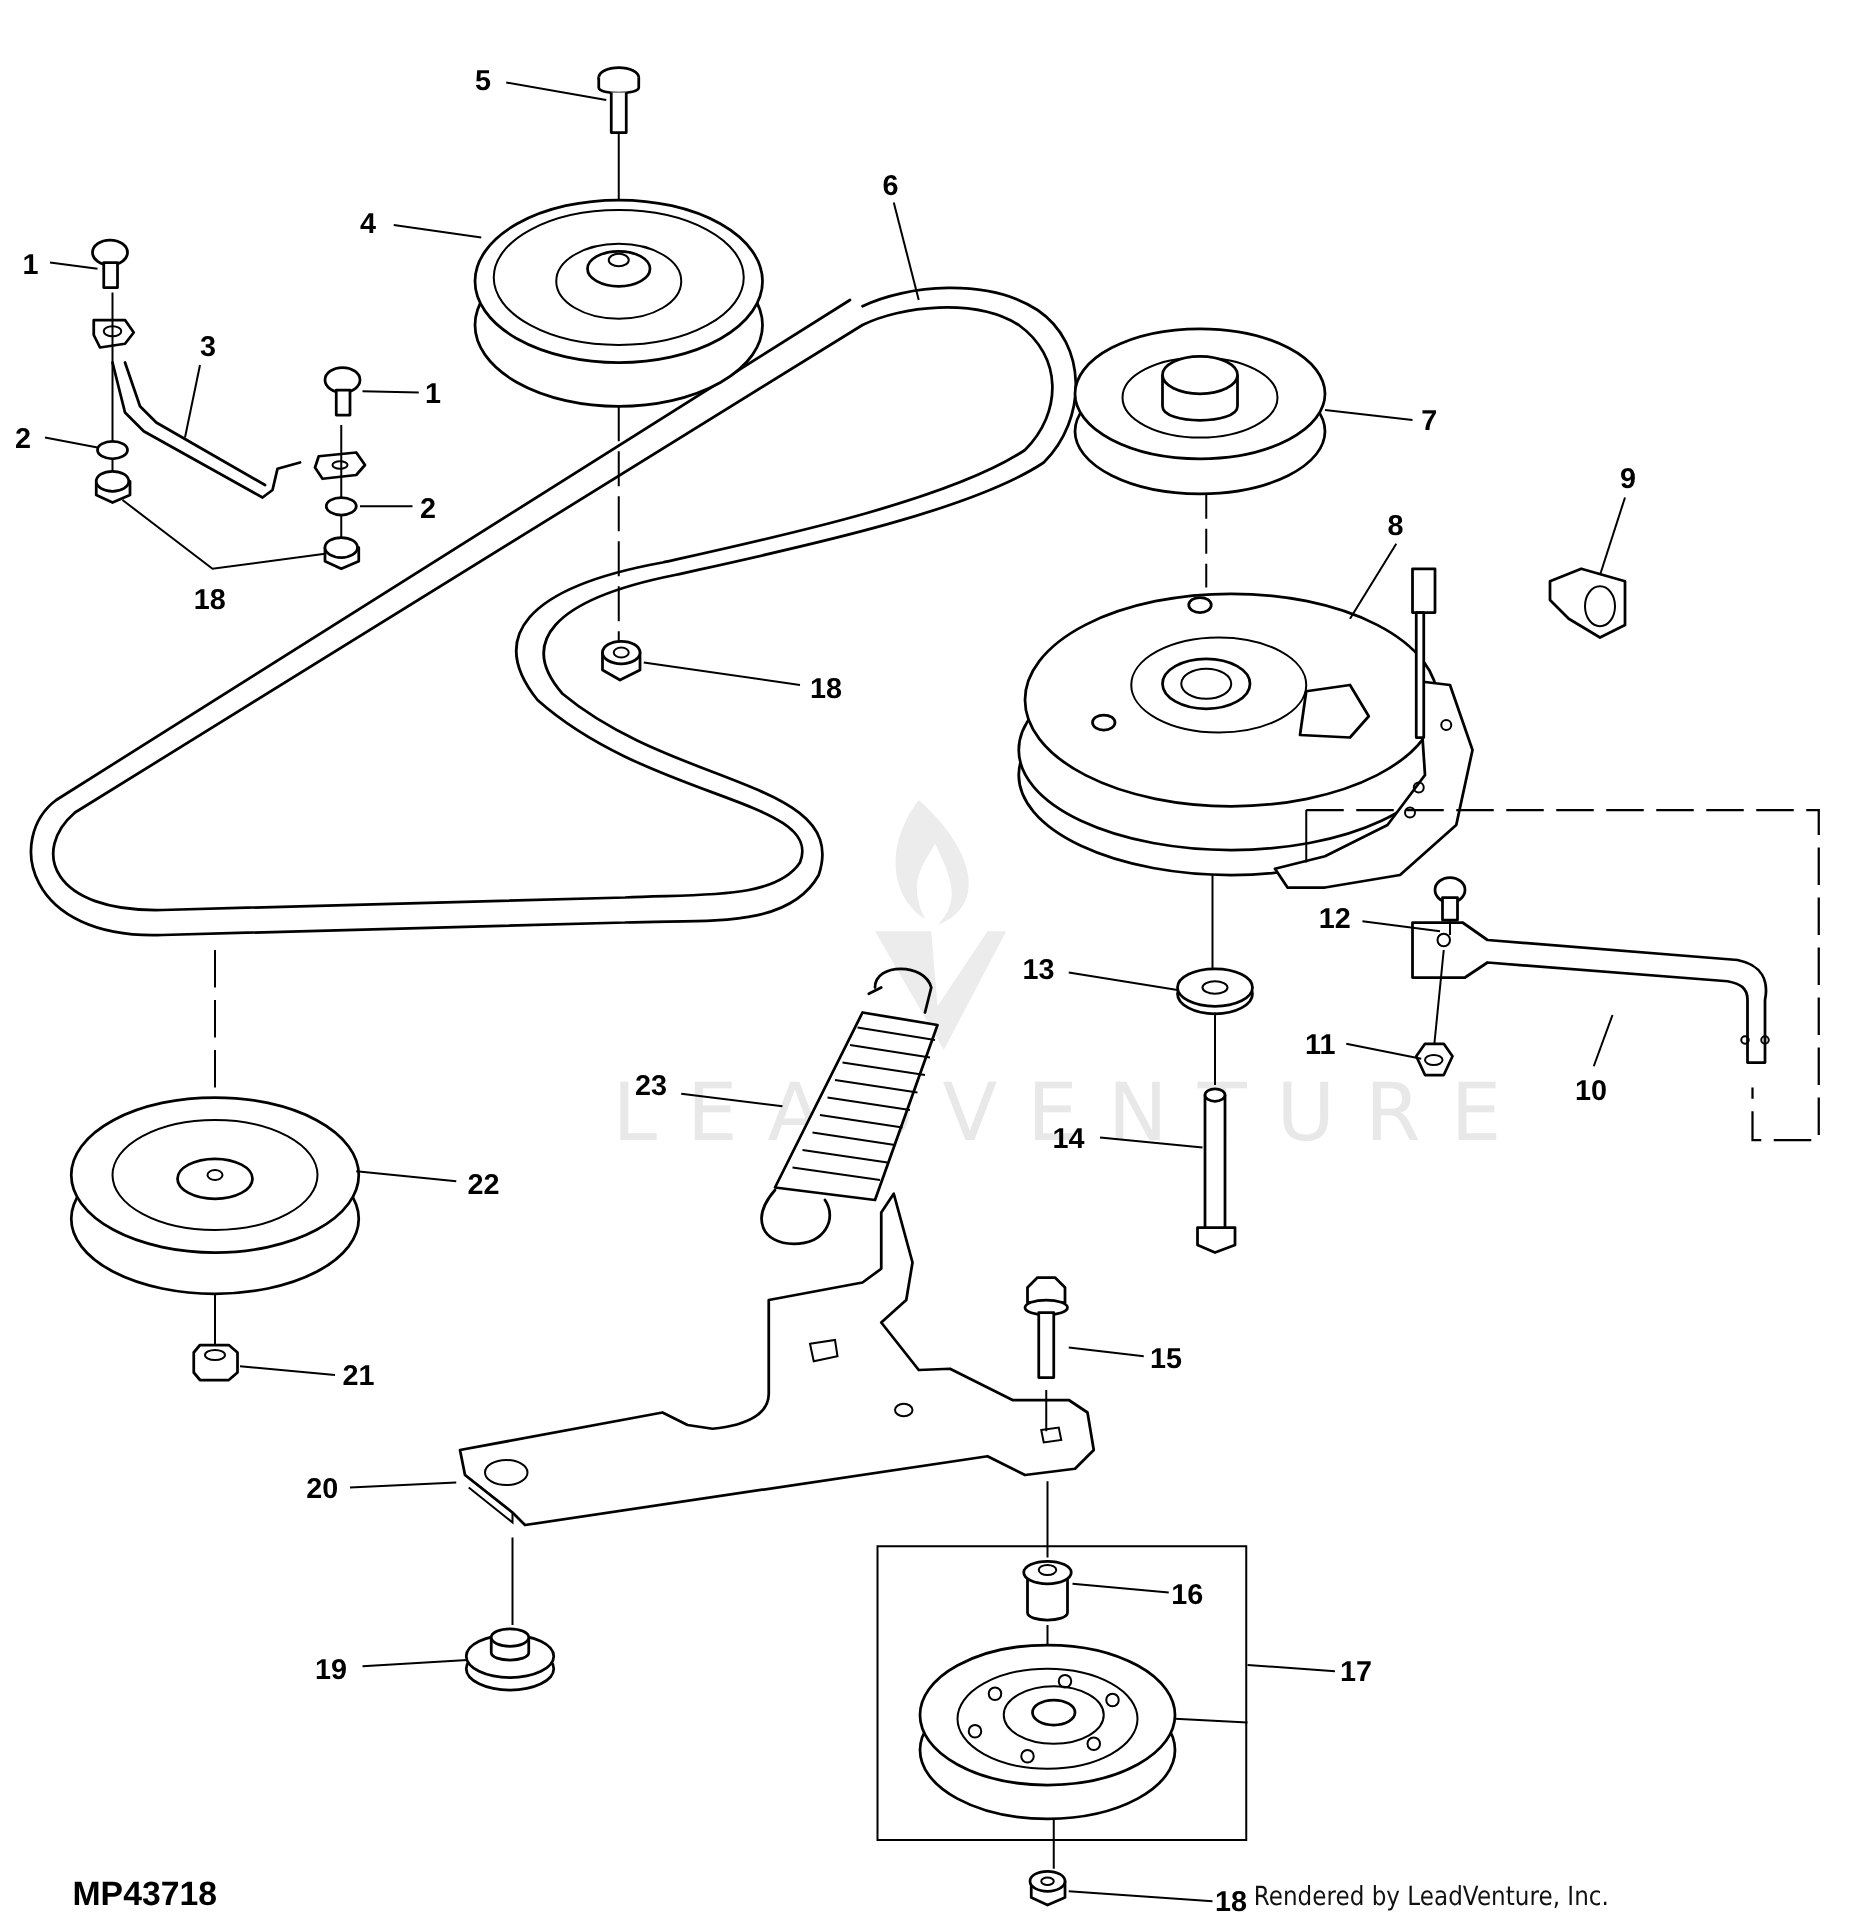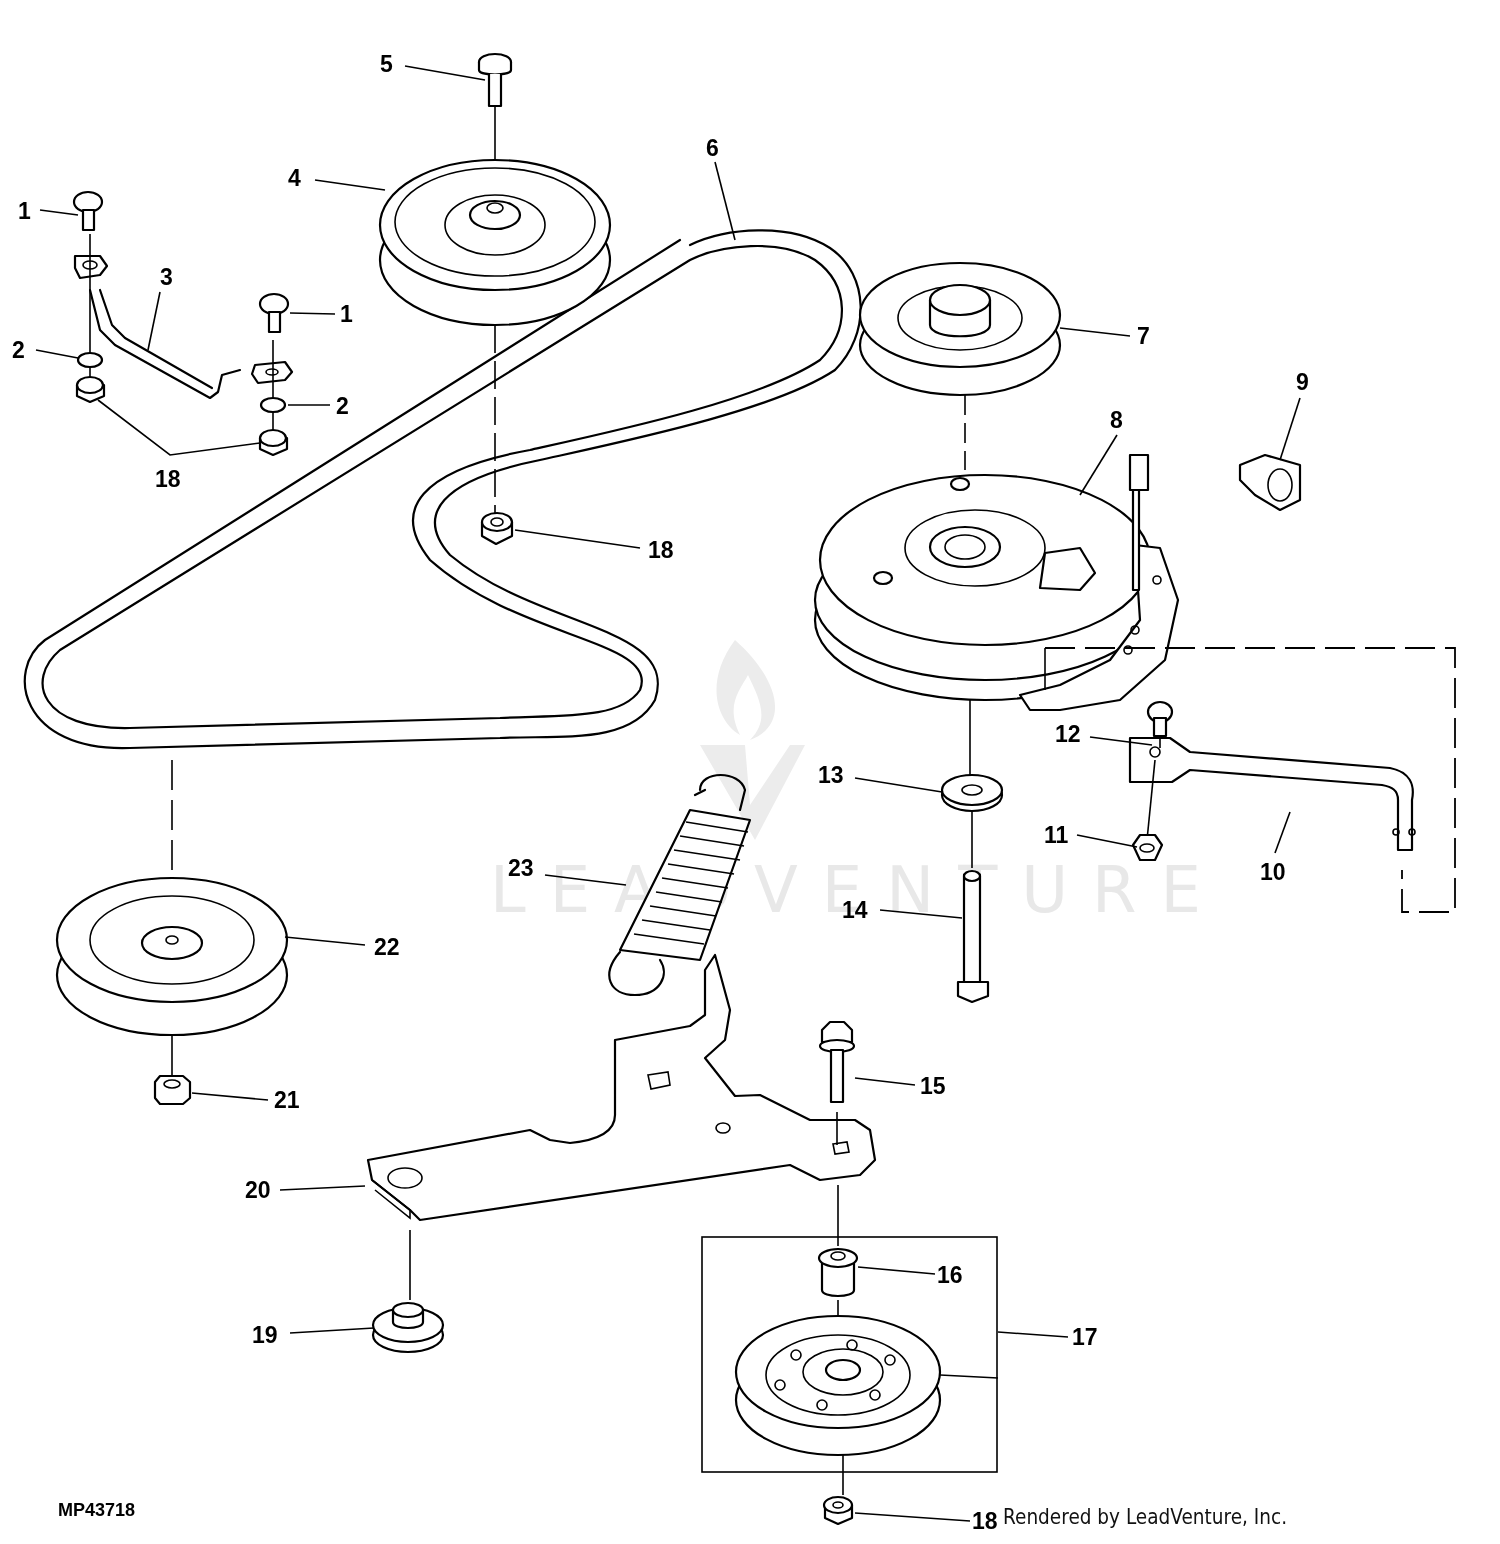--- a/index.html
+++ b/index.html
@@ -5,21 +5,21 @@
   html, body { margin: 0; padding: 0; background: #ffffff; }
   body { width: 1500px; height: 1544px; position: relative; overflow: hidden; font-family: "Liberation Sans", sans-serif; }
   #diagram { position: absolute; left: 0; top: 0; width: 1500px; height: 1544px; }
   .ln { fill: none; stroke: #000; stroke-width: 2.2; stroke-linejoin: round; stroke-linecap: round; }
   .thin { fill: none; stroke: #000; stroke-width: 1.6; }
   .fillw { fill: #fff; stroke: #000; stroke-width: 2.2; stroke-linejoin: round; }
   .leader { fill: none; stroke: #000; stroke-width: 1.6; }
   .dash { fill: none; stroke: #000; stroke-width: 1.8; stroke-dasharray: 30 10; }
   .callout { font-family: "Liberation Sans", sans-serif; font-weight: bold; font-size: 23px; fill: #000; }
   .wm { font-family: "DejaVu Sans", sans-serif; font-size: 64px; fill: #e8e8e8; letter-spacing: 24px; }
-  .fig-id { position: absolute; left: 58px; top: 1500px; font-family: "Liberation Sans", sans-serif; font-weight: bold; font-size: 18px; color: #000; }
+  .fig-id { position: absolute; left: 58px; top: 1500px; font-family: "Liberation Sans", sans-serif; font-weight: bold; font-size: 27px; color: #000; }
   .credit { position: absolute; left: 1003px; top: 1505px; font-family: "DejaVu Sans", sans-serif; font-size: 21px; color: #111; transform: scaleX(0.88); transform-origin: left top; }
 </style>
 </head>
 <body>
 
 <svg id="diagram" viewBox="0 0 1500 1544" xmlns="http://www.w3.org/2000/svg">
 
   <g>
     <path d="M735 640 C705 680 715 720 740 735 C725 705 740 690 748 675 C760 700 770 720 750 740 C790 725 780 680 735 640 Z" fill="#ececec"></path>
     <path d="M700 745 L745 745 L750 805 L790 745 L805 745 L755 840 Z" fill="#ececec"></path>

